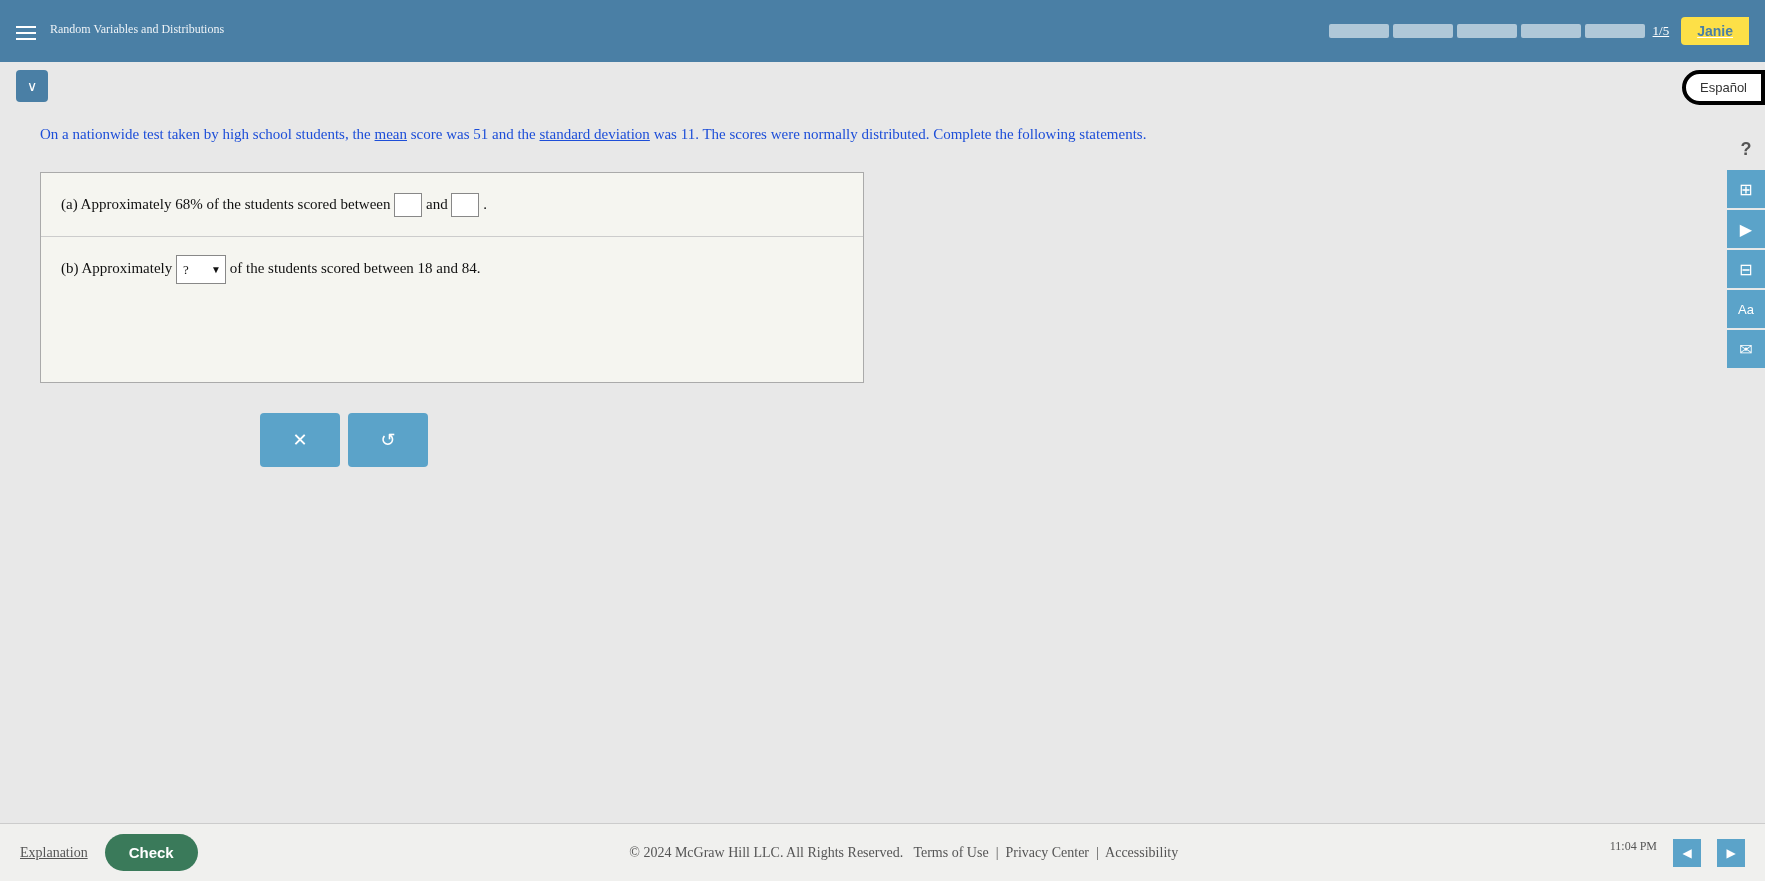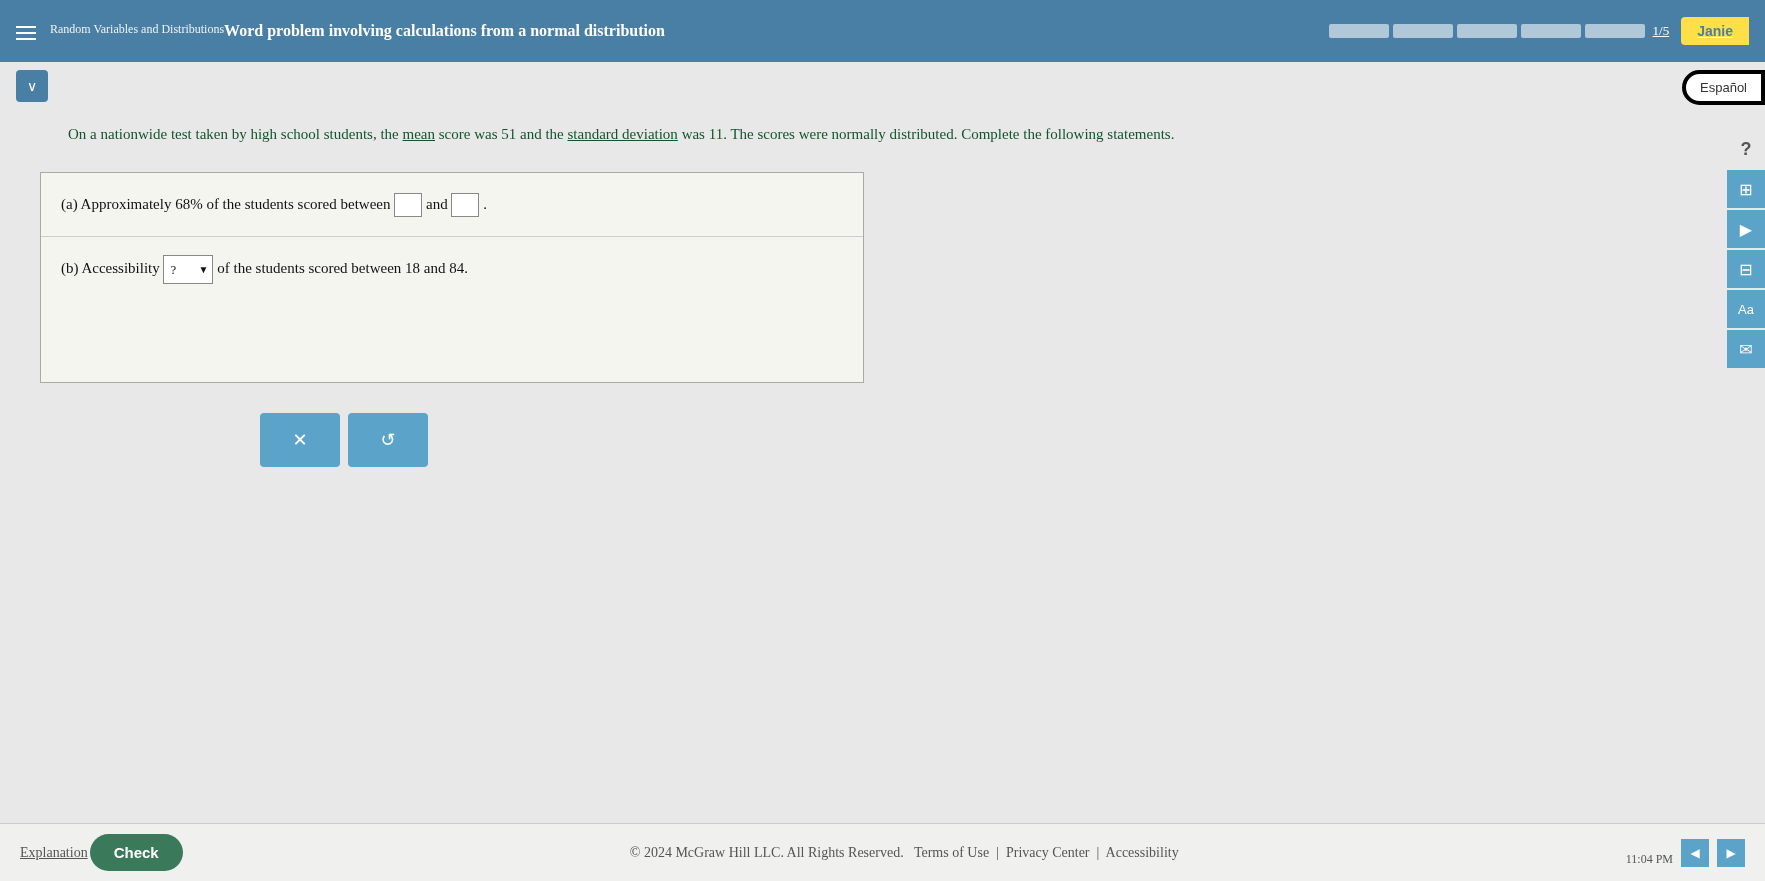--- a/index.html
+++ b/index.html
@@ -120,23 +120,22 @@
 
     
     .main-content {
       padding: 60px 40px 20px 40px;
       max-width: 1700px;
     }
 
     .question-text {
       font-size: 15px;
       line-height: 1.7;
-      color: #14532d;
+      color: #1d4ed8;
       margin-bottom: 24px;
-      margin-left: 28px;
     }
     .question-text .underline {
       text-decoration: underline;
     }
 
     
     .question-box {
       border: 1px solid #aaa;
       background: #f5f5f0;
       width: 824px;
@@ -235,21 +234,21 @@
       background: #f0f0ee;
       border-top: 1px solid #ccc;
       padding: 10px 20px;
       display: flex;
       align-items: center;
       justify-content: space-between;
     }
     .footer-left {
       display: flex;
       align-items: center;
-      gap: 2px;
+      gap: 17px;
     }
     .explanation-label {
       font-size: 14px;
       color: #555;
       text-decoration: underline;
       cursor: pointer;
     }
     .check-btn {
       background: #3a7a5a;
       color: white;
@@ -266,22 +265,22 @@
       text-align: center;
     }
     .footer-center a {
       color: #555;
       text-decoration: none;
     }
     .footer-right {
       font-size: 12px;
       color: #555;
       display: flex;
-      align-items: flex-end;
-      gap: 8px;
+      align-items: flex-start;
+      gap: 16px;
     }
     .footer-nav-btn {
       background: #5ba3c9;
       color: white;
       border: none;
       width: 28px;
       height: 28px;
       display: flex;
       align-items: center;
       justify-content: center;
@@ -294,21 +293,20 @@
 
 <div class="header">
   <div class="header-left">
     <div class="hamburger-icon">
       <span></span>
       <span></span>
       <span></span>
     </div>
     <div class="header-titles">
       <span class="header-subtitle">Random Variables and Distributions</span>
-      <span class="header-title">Word problem involving calculations from a normal distribution</span>
     </div>
   </div>
   <div class="header-right">
     <div class="progress-bar-container">
       <div class="progress-segment"></div>
       <div class="progress-segment"></div>
       <div class="progress-segment"></div>
       <div class="progress-segment"></div>
       <div class="progress-segment"></div>
       <span class="progress-label">1/5</span>
@@ -330,21 +328,21 @@
 
     <div class="question-part question-part-a">
       <span>(a) Approximately 68% of the students scored between </span>
       <div class="inline-input"></div>
       <span> and </span>
       <div class="inline-input"></div>
       <span> .</span>
     </div>
 
     <div class="question-part question-part-b">
-      <span>(b) Accessibility </span>
+      <span>(b) Approximately </span>
       <div class="dropdown-select">
         <span>?</span>
         <span style="font-size:10px; position:absolute; right:4px; top:5px;">▼</span>
       </div>
       <span> of the students scored between 18 and 84.</span>
     </div>
 
     <div style="height: 80px;"></div>
   </div>
 

